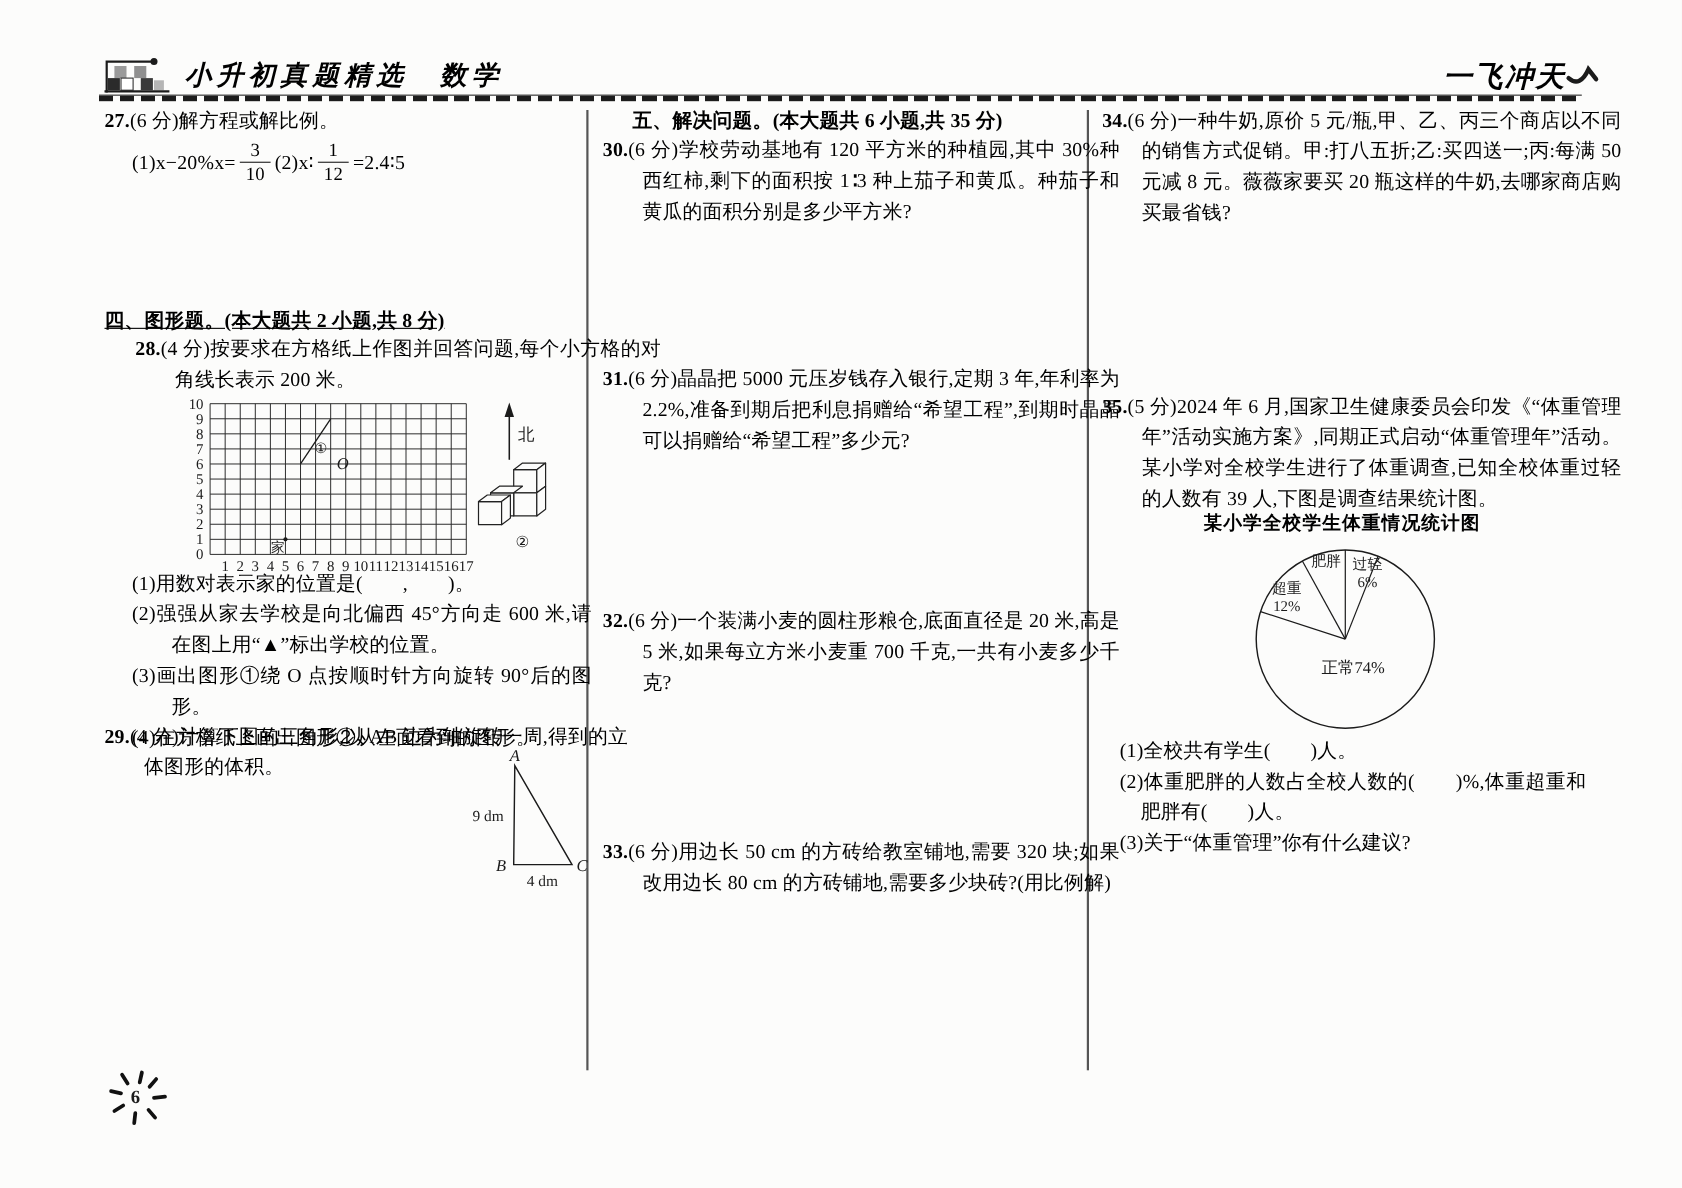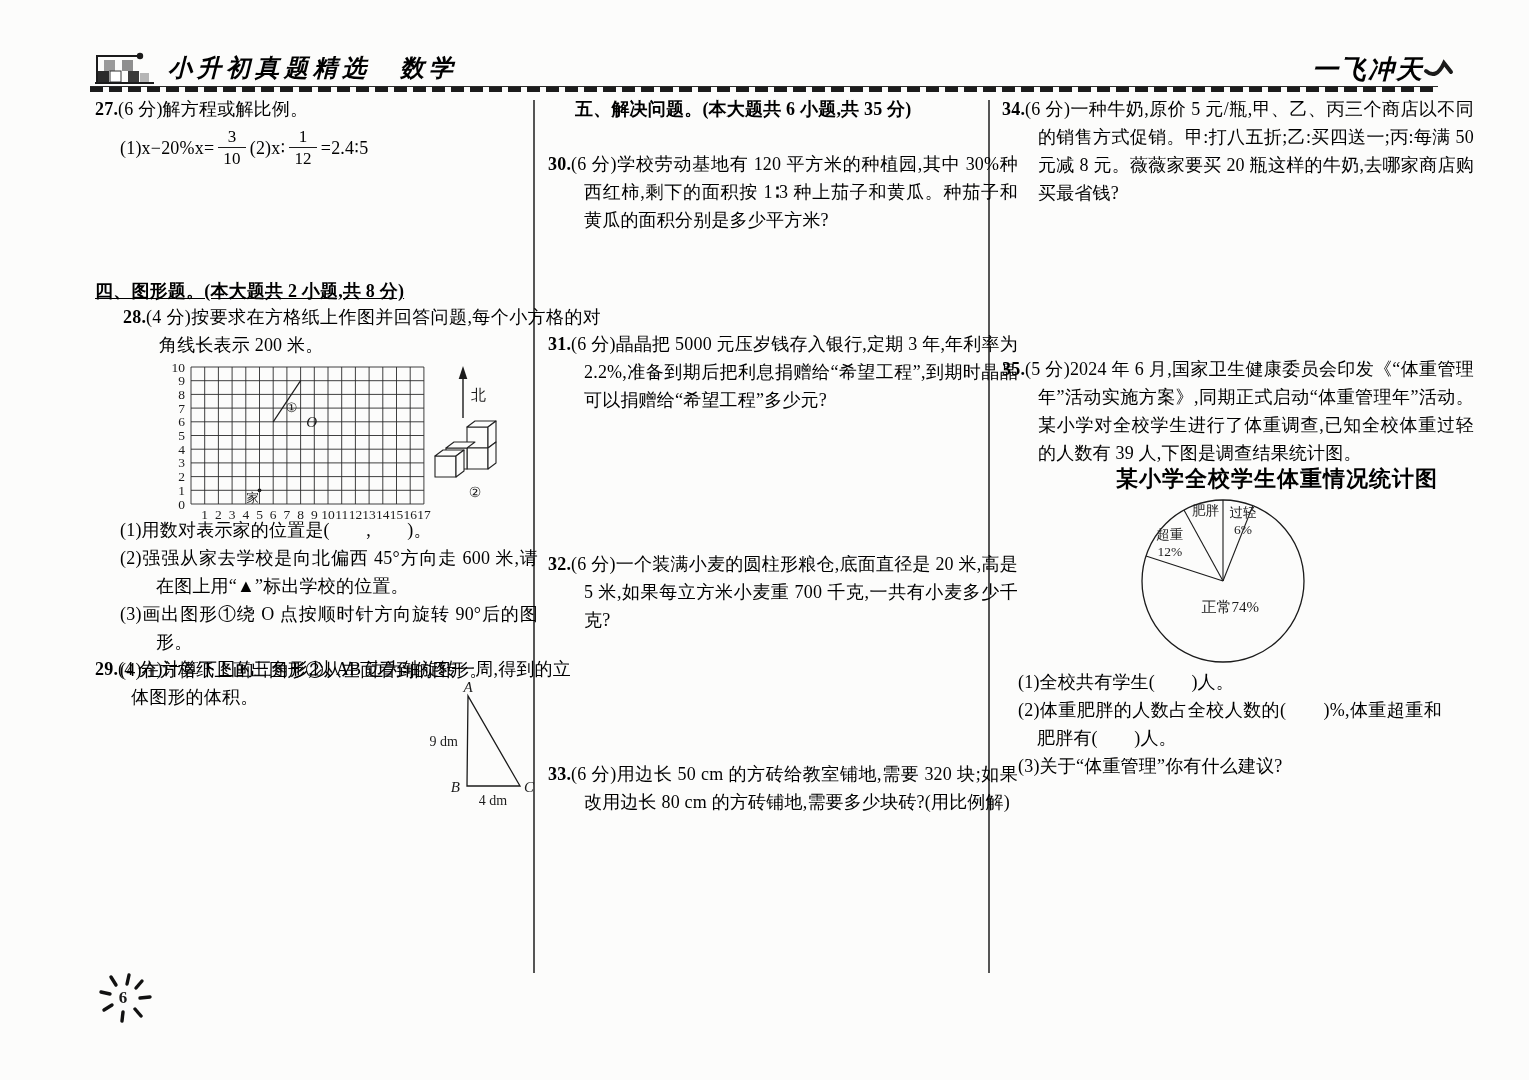--- a/index.html
+++ b/index.html
@@ -24,22 +24,22 @@
     position:absolute;left:90px;top:86px;width:1348px;height:5px;
     background:repeating-linear-gradient(90deg,#1c1c1c 0 13px,#fcfcfb 13px 19px);
     border-top:1px solid #2a2a2a;
   }
   .vdiv{position:absolute;top:100px;width:1.5px;height:873px;background:#555;}
   .formulas{display:flex;align-items:center;}
   .formula{display:flex;align-items:center;white-space:nowrap;}
   .frac{display:inline-block;text-align:center;vertical-align:middle;margin:0 4px;line-height:normal;}
   .frac .num{display:block;padding:0 5px;line-height:21px;font-size:17px;}
   .frac .den{display:block;border-top:1.4px solid #1b1b1b;padding:0 5px;line-height:21px;font-size:17px;}
-  .chart-title{position:absolute;left:1002px;top:464px;width:436px;text-align:right;
-    font-size:22px;font-weight:bold;letter-spacing:1px;}
+  .chart-title{position:absolute;left:1002px;top:464px;width:436px;text-align:center;
+    font-size:17px;font-weight:bold;letter-spacing:1px;}
   svg{position:absolute;overflow:visible;}
   svg text{font-family:"Liberation Serif","DejaVu Serif",serif;fill:#1b1b1b;}
 </style>
 </head>
 <body>
 
 <div class="page">
 
   <svg style="left:92px;top:48px;" width="70" height="42">
     <polyline points="5,36 5,8 48,8" fill="none" stroke="#1b1b1b" stroke-width="2"></polyline>
@@ -194,21 +194,21 @@
   <svg style="left:396px;top:682px;" width="150" height="135">
     <path d="M72 14 L71 104 L124 104 Z" fill="none" stroke="#1b1b1b" stroke-width="1.3"></path>
     <text x="72" y="10" font-size="15" font-style="italic" text-anchor="middle">A</text>
     <text x="64" y="110" font-size="15" font-style="italic" text-anchor="end">B</text>
     <text x="128" y="110" font-size="15" font-style="italic" text-anchor="start">C</text>
     <text x="62" y="64" font-size="14" text-anchor="end">9 dm</text>
     <text x="97" y="123" font-size="14" text-anchor="middle">4 dm</text>
   </svg>
 
   <div class="blk sec" style="left:548px;top:95px;width:434px;margin-left:27px;">五、解决问题。(本大题共 6 小题,共 35 分)</div>
-  <div class="blk hang" style="left:548px;top:122px;width:434px;margin-top:28px;">
+  <div class="blk hang" style="left:548px;top:122px;width:434px;">
     <span class="qno">30.</span><span>(6 分)学校劳动基地有 120 平方米的种植园,其中 30%种西红柿,剩下的面积按 1∶3 种上茄子和黄瓜。种茄子和黄瓜的面积分别是多少平方米?</span>
   </div>
   <div class="blk hang" style="left:548px;top:330px;width:434px;">
     <span class="qno">31.</span><span>(6 分)晶晶把 5000 元压岁钱存入银行,定期 3 年,年利率为 2.2%,准备到期后把利息捐赠给“希望工程”,到期时晶晶可以捐赠给“希望工程”多少元?</span>
   </div>
   <div class="blk hang" style="left:548px;top:550px;width:434px;">
     <span class="qno">32.</span><span>(6 分)一个装满小麦的圆柱形粮仓,底面直径是 20 米,高是 5 米,如果每立方米小麦重 700 千克,一共有小麦多少千克?</span>
   </div>
   <div class="blk hang" style="left:548px;top:760px;width:434px;">
     <span class="qno">33.</span><span>(6 分)用边长 50 cm 的方砖给教室铺地,需要 320 块;如果改用边长 80 cm 的方砖铺地,需要多少块砖?(用比例解)</span>

